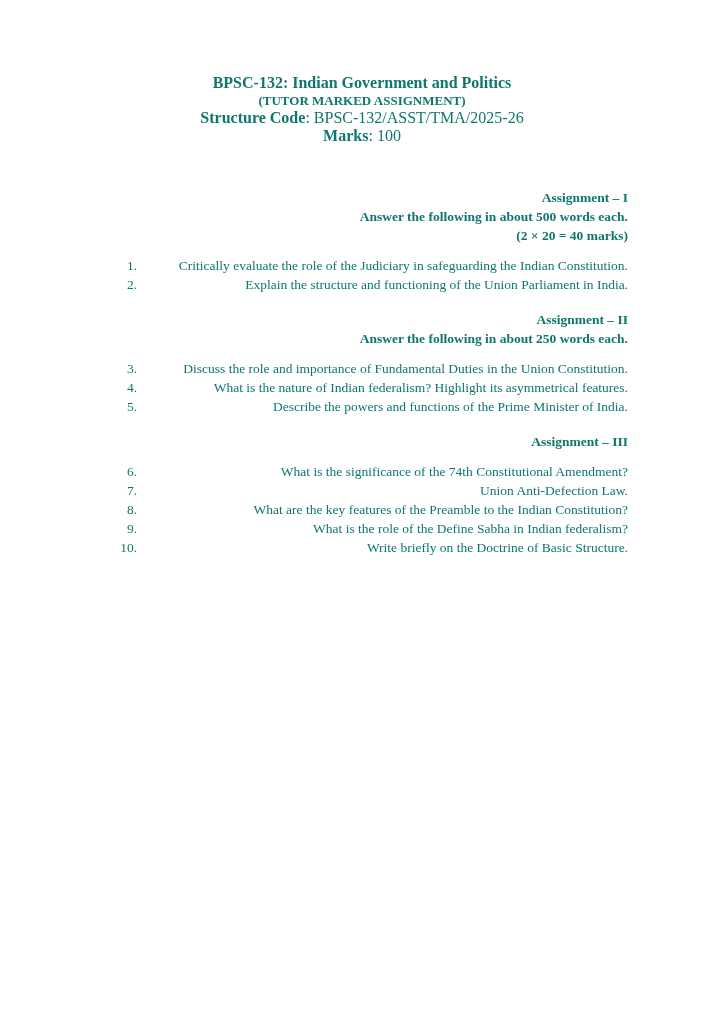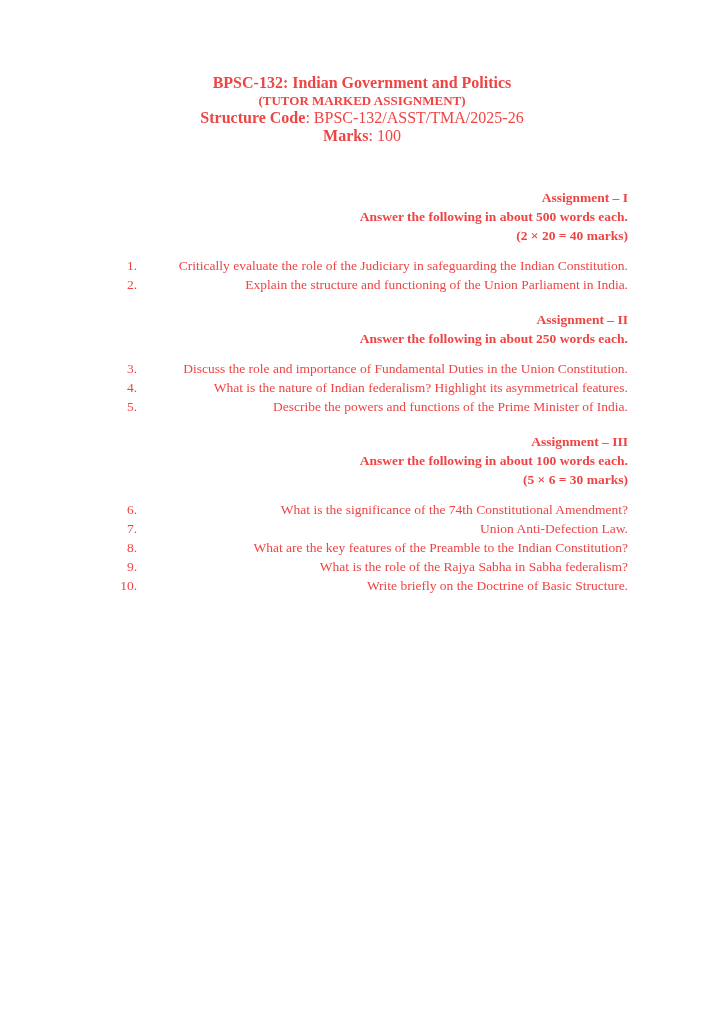--- a/index.html
+++ b/index.html
@@ -1,20 +1,20 @@
 <!DOCTYPE html>
 <html><head>
 <meta charset="utf-8">
 <style>
   html, body { margin: 0; padding: 0; background: #ffffff; }
   .page {
     width: 724px;
     height: 1024px;
     background: #ffffff;
-    color: #ef4444;
+    color: #0f766e;
     font-family: "Liberation Serif", "DejaVu Serif", serif;
     box-sizing: border-box;
     padding: 73px 96px 0 96px;
     overflow: hidden;
     position: relative;
   }
   .doc-header { text-align: center; }
   .doc-title {
     font-size: 16px;
     font-weight: bold;
@@ -103,40 +103,36 @@
       </div>
       <div class="q-row">
         <span class="q-num">5.</span>
         <span class="q-text">Describe the powers and functions of the Prime Minister of India.</span>
       </div>
     </div>
   </div>
 
   <div class="section">
     <div class="section-heading">Assignment – III</div>
-    <div class="instruction-block">
-      <div>Answer the following in about 100 words each.</div>
-      <div>(5 × 6 = 30 marks)</div>
-    </div>
     <div class="questions">
       <div class="q-row">
         <span class="q-num">6.</span>
         <span class="q-text">What is the significance of the 74th Constitutional Amendment?</span>
       </div>
       <div class="q-row">
         <span class="q-num">7.</span>
         <span class="q-text">Union Anti-Defection Law.</span>
       </div>
       <div class="q-row">
         <span class="q-num">8.</span>
         <span class="q-text">What are the key features of the Preamble to the Indian Constitution?</span>
       </div>
       <div class="q-row">
         <span class="q-num">9.</span>
-        <span class="q-text">What is the role of the Rajya Sabha in Sabha federalism?</span>
+        <span class="q-text">What is the role of the Define Sabha in Indian federalism?</span>
       </div>
       <div class="q-row">
         <span class="q-num">10.</span>
         <span class="q-text">Write briefly on the Doctrine of Basic Structure.</span>
       </div>
     </div>
   </div>
 
 </div>
 

